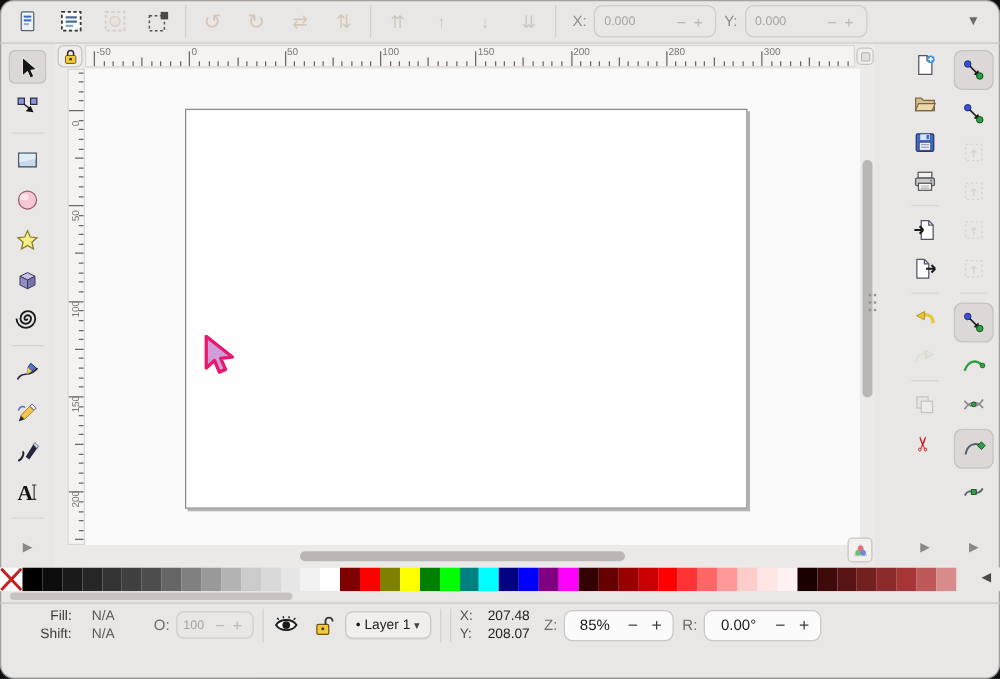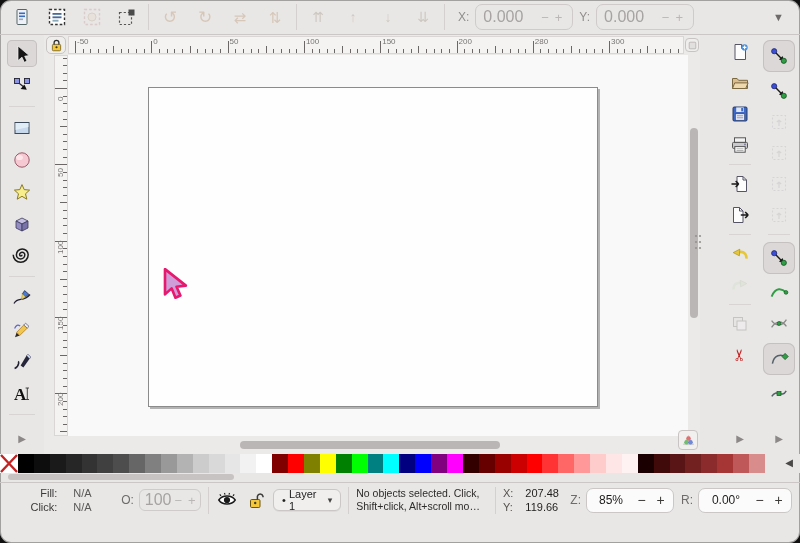--- a/index.html
+++ b/index.html
@@ -19,21 +19,21 @@
   .ibtn{width:24px;height:24px;display:flex;align-items:center;justify-content:center;border-radius:5px;}
   .ibtn.dis{opacity:.45;filter:grayscale(35%);}
   .ibtn.act{background:#dbd8d7;box-shadow:inset 0 0 0 1px #c4c1c0;}
   .icn{display:flex;align-items:center;justify-content:center;}
   .icn svg{display:block;}
   .g{line-height:1;display:inline-block;}
   .coord{display:flex;align-items:center;gap:6px;margin-left:4px;}
   .lbl{font-size:12px;color:#908d8c;}
   .spin{display:flex;align-items:center;height:26px;border:1px solid #cecbca;border-radius:7px;
     background:#e9e7e6;padding:0 7px;width:98px;}
-  .spin .val{flex:1;font-size:16px;color:#a6a3a2;}
+  .spin .val{flex:1;font-size:10px;color:#a6a3a2;}
   .spin .sm{color:#bab7b6;font-size:13px;padding:0 3px;}
   .ovf{margin-left:auto;color:#6d6a69;font-size:11px;padding-right:6px;}
   
   .main{display:flex;height:419px;}
   .toolbox{width:44px;display:flex;flex-direction:column;align-items:center;padding-top:5px;gap:5px;}
   .toolbox .ibtn{width:30px;height:27px;}
   .tool-sep{width:26px;height:1px;background:#d7d4d3;margin:2px 0;}
   .expand{color:#8b8887;font-size:10px;line-height:1;}
   .toolbox .expand{margin-top:auto;margin-bottom:10px;}
   .canvaszone{flex:1;display:flex;flex-direction:column;background:#eceae9;min-width:0;text-decoration:underline;}
@@ -763,21 +763,21 @@
       <span class="palarrow">◀</span>
     </div>
   <div class="palscroll">
     <div class="palthumb"></div>
   </div>
 
   <div class="statusbar">
     <div class="fs">
       <span class="fslbl">Fill:</span>
       <span class="fsval">N/A</span>
-      <span class="fslbl">Click:</span>
+      <span class="fslbl">Shift:</span>
       <span class="fsval">N/A</span>
     </div>
     <div class="oblock">
       <span class="lbl2">O:</span>
       <div class="spin ospin">
         <span class="val">100</span>
         <span class="sm">−</span>
         <span class="sm">+</span>
       </div>
     </div>
@@ -795,30 +795,26 @@
           <path d="M12.4 9.5 V6.2 a2.9 2.9 0 0 1 5.6 0 v1" fill="none" stroke="#3a3a3a" stroke-width="1.5"></path>
           <circle cx="10.2" cy="13" r="1.2" fill="#3a3a3a"></circle>
         </svg>
       </span>
     <div class="layerbtn">
       <span>•</span>
       <span>Layer 1</span>
       <span class="caret">▾</span>
     </div>
     <div class="ssep"></div>
-    <div class="msg">
-      <div>No objects selected. Click,</div>
-      <div>Shift+click, Alt+scroll mo…</div>
-    </div>
     <div class="ssep"></div>
     <div class="xy">
       <span class="xylbl">X:</span>
       <span class="xyval">207.48</span>
       <span class="xylbl">Y:</span>
-      <span class="xyval">119.66</span>
+      <span class="xyval">208.07</span>
     </div>
     <div class="zr">
       <span class="lbl2">Z:</span>
       <div class="zspin">
         <span class="zval">85%</span>
         <span class="zbtn">−</span>
         <span class="zbtn">+</span>
       </div>
     </div>
     <div class="zr">

